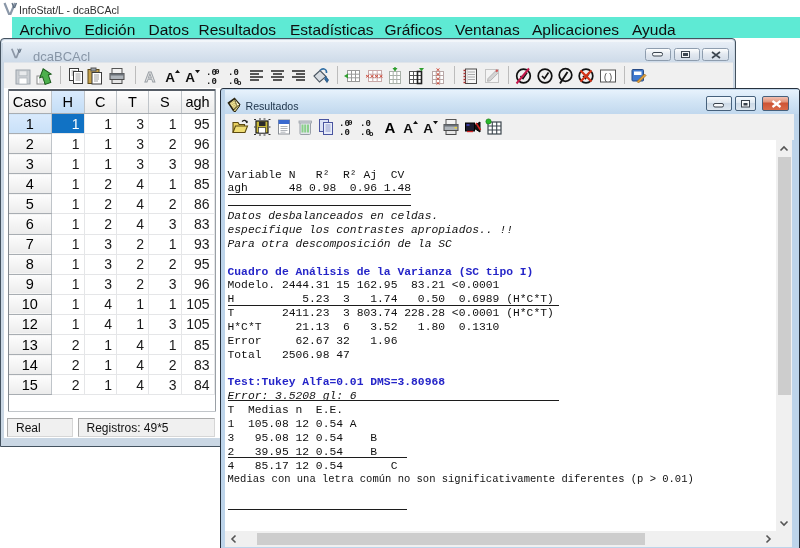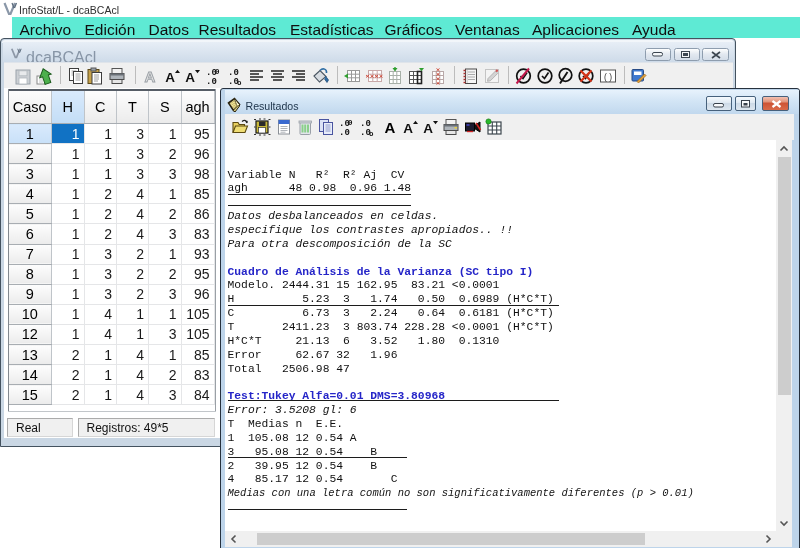--- a/index.html
+++ b/index.html
@@ -11,41 +11,41 @@
 #dwin{position:absolute;left:0;top:38px;width:736px;height:408.5px;border:1.5px solid #44525f;border-radius:4px 4px 0 0;background:#cad7e4}
 #dwinhl{position:absolute;left:2px;top:39.5px;width:732px;height:3px;background:#f2f6fa;border-radius:3px 3px 0 0}
 #dtitle{position:absolute;left:3px;top:42px;width:731px;height:20px;background:linear-gradient(#e7eef6,#cedbe9)}
 #dtoolbar{position:absolute;left:4px;top:62px;width:729px;height:26px;background:#f0f0f0;border-top:1px solid #dfe4ea}
 #dcontent{position:absolute;left:4px;top:88px;width:729px;height:350px;background:#fff}
 .dsep{position:absolute;top:66px;width:1px;height:18px;background:#bcbcbc}
 .dbtn{position:absolute;top:47.5px;height:13px;border:1px solid #8e9dae;border-radius:2.5px;background:linear-gradient(#fdfefe,#e2e8f0 48%,#d4dde8)}
 
 #grid{position:absolute;left:8.5px;top:90.5px;border-collapse:collapse;table-layout:fixed;width:206px}
 #grid td{border:1px solid #e5e6e8;border-top:none;border-left:none;font-size:14px;color:#1a1a1a;text-align:right;padding:0 4px 0 0;height:20.1px;background:#fff;overflow:hidden}
-#grid tr.hrow td{height:33px}
+#grid tr.hrow td{height:23px}
 #grid td.hd{background:linear-gradient(#fdfdfd,#ebebeb);border-right:1px solid #bfc4c9;border-bottom:1px solid #a8adb2;text-align:center;padding:0;font-size:14.5px;color:#000}
 #grid td.hh{background:linear-gradient(#d9eafc,#c3ddf6);}
 #grid td.rc{background:linear-gradient(#d9eafc,#c8e0f8);}
 #grid td.sel{background:#1172c4;color:#fff}
 
 .sbox{position:absolute;top:417.5px;height:19.5px;background:#f0f0f0;border:1px solid #ababab;border-right-color:#d6d6d6;border-bottom-color:#d6d6d6;font-size:12px;color:#111;line-height:18.5px;padding-left:8px}
 
 #rwin{position:absolute;left:219.5px;top:87.5px;width:580.5px;height:461px;border:1.5px solid #26313e;border-radius:3px 3px 0 0;background:#bdd4ea}
 #rtitle{position:absolute;left:225px;top:89.5px;width:573.5px;height:24.5px;background:linear-gradient(#e7f2fc,#d3e5f5 45%,#c1d8ee)}
 #rtoolbar{position:absolute;left:225px;top:114px;width:569px;height:26px;background:#f0f0f0}
 #rcontent{position:absolute;left:225px;top:140px;width:551px;height:391px;background:#fff}
 .rbtn{position:absolute;top:96px;height:15px;border:1px solid #46617c;border-radius:2px}
 .rbtn.gray{background:linear-gradient(#f6fafd,#dfe9f2 45%,#ccd9e6 46%,#dde7f0)}
 .rbtn.red{background:linear-gradient(#f3c1b2,#e08f74 40%,#cd5233 45%,#d96a48)}
 
 #rtext{position:absolute;left:227.5px;top:154.7px}
 #rtext div{height:13.87px;line-height:13.87px;font-family:"Liberation Mono",monospace;font-size:11.33px;color:#111;white-space:pre}
 #rtext div.b{color:#2525c8;font-weight:bold}
 #rtext div.i{font-style:italic}
-#rtext div.s{font-style:italic;font-size:10.5px}
+#rtext div.s{font-size:10.5px}
 .ul{position:absolute;height:1px;background:#1c1c1c;left:227.5px}
 
 .sb{position:absolute;background:#f0f0f0}
 .sbthumb{position:absolute;background:#cdcdcd}
 .chev{position:absolute;width:10px;height:10px;fill:none;stroke:#555;stroke-width:1.6}
 svg{position:absolute;overflow:visible}
 .icon{position:absolute;width:18px;height:18px}
 </style></head>
 <body>
 
@@ -67,21 +67,21 @@
  <span style="left:620px">Ayuda</span>
 </div>
 
 <div id="dwin"></div>
 <div id="dwinhl"></div>
 <div id="dtitle"></div>
 <svg class="abs" style="left:10px;top:48px" width="13" height="11" viewBox="0 0 15 14">
  <path d="M1.5 1 L6 12 L7.5 12 L12 1" fill="none" stroke="#8c97a6" stroke-width="2.2"></path>
  <path d="M9 1 L11 6 M13.5 1 L11.5 6" fill="none" stroke="#5f6f81" stroke-width="1.2"></path>
 </svg>
-<div class="abs" style="left:26px;top:48.5px;font-size:16px;color:#8795a6">dcaBCAcl</div>
+<div class="abs" style="left:33px;top:48.5px;font-size:13px;color:#8795a6">dcaBCAcl</div>
 <div class="dbtn" style="left:645px;width:26px"></div>
 <div class="dbtn" style="left:673.5px;width:26px"></div>
 <div class="dbtn" style="left:702px;width:27px"></div>
 <svg class="abs" style="left:652px;top:52px" width="12" height="5">
     <rect x="0.5" y="0.5" width="10" height="3.5" rx="1.5" fill="#f4f6f8" stroke="#3c4650" stroke-width="1"></rect>
   </svg>
 <svg class="abs" style="left:681px;top:51px" width="10" height="7">
     <rect x="0.5" y="0.5" width="8" height="6" fill="#f4f6f8" stroke="#3c4650" stroke-width="1"></rect>
     <rect x="2" y="2" width="5" height="3" fill="#3c4650"></rect>
   </svg>
@@ -495,21 +495,20 @@
 <div>Variable N   R²  R² Aj  CV</div>
 <div>agh      48 0.98  0.96 1.48</div>
 <div> </div>
 <div class="i">Datos desbalanceados en celdas.</div>
 <div class="i">especifique los contrastes apropiados.. !!</div>
 <div class="i">Para otra descomposición de la SC</div>
 <div> </div>
 <div class="b">Cuadro de Análisis de la Varianza (SC tipo I)</div>
 <div>Modelo. 2444.31 15 162.95  83.21 &lt;0.0001</div>
 <div>H          5.23  3   1.74   0.50  0.6989 (H*C*T)</div>
-<div>C          6.73  3   2.24   0.64  0.6181 (H*C*T)</div>
 <div>T       2411.23  3 803.74 228.28 &lt;0.0001 (H*C*T)</div>
 <div>H*C*T     21.13  6   3.52   1.80  0.1310</div>
 <div>Error     62.67 32   1.96</div>
 <div>Total   2506.98 47</div>
 <div> </div>
 <div class="b">Test:Tukey Alfa=0.01 DMS=3.80968</div>
 <div class="i">Error: 3.5208 gl: 6</div>
 <div>T  Medias n  E.E.</div>
 <div>1  105.08 12 0.54 A</div>
 <div>3   95.08 12 0.54    B</div>

